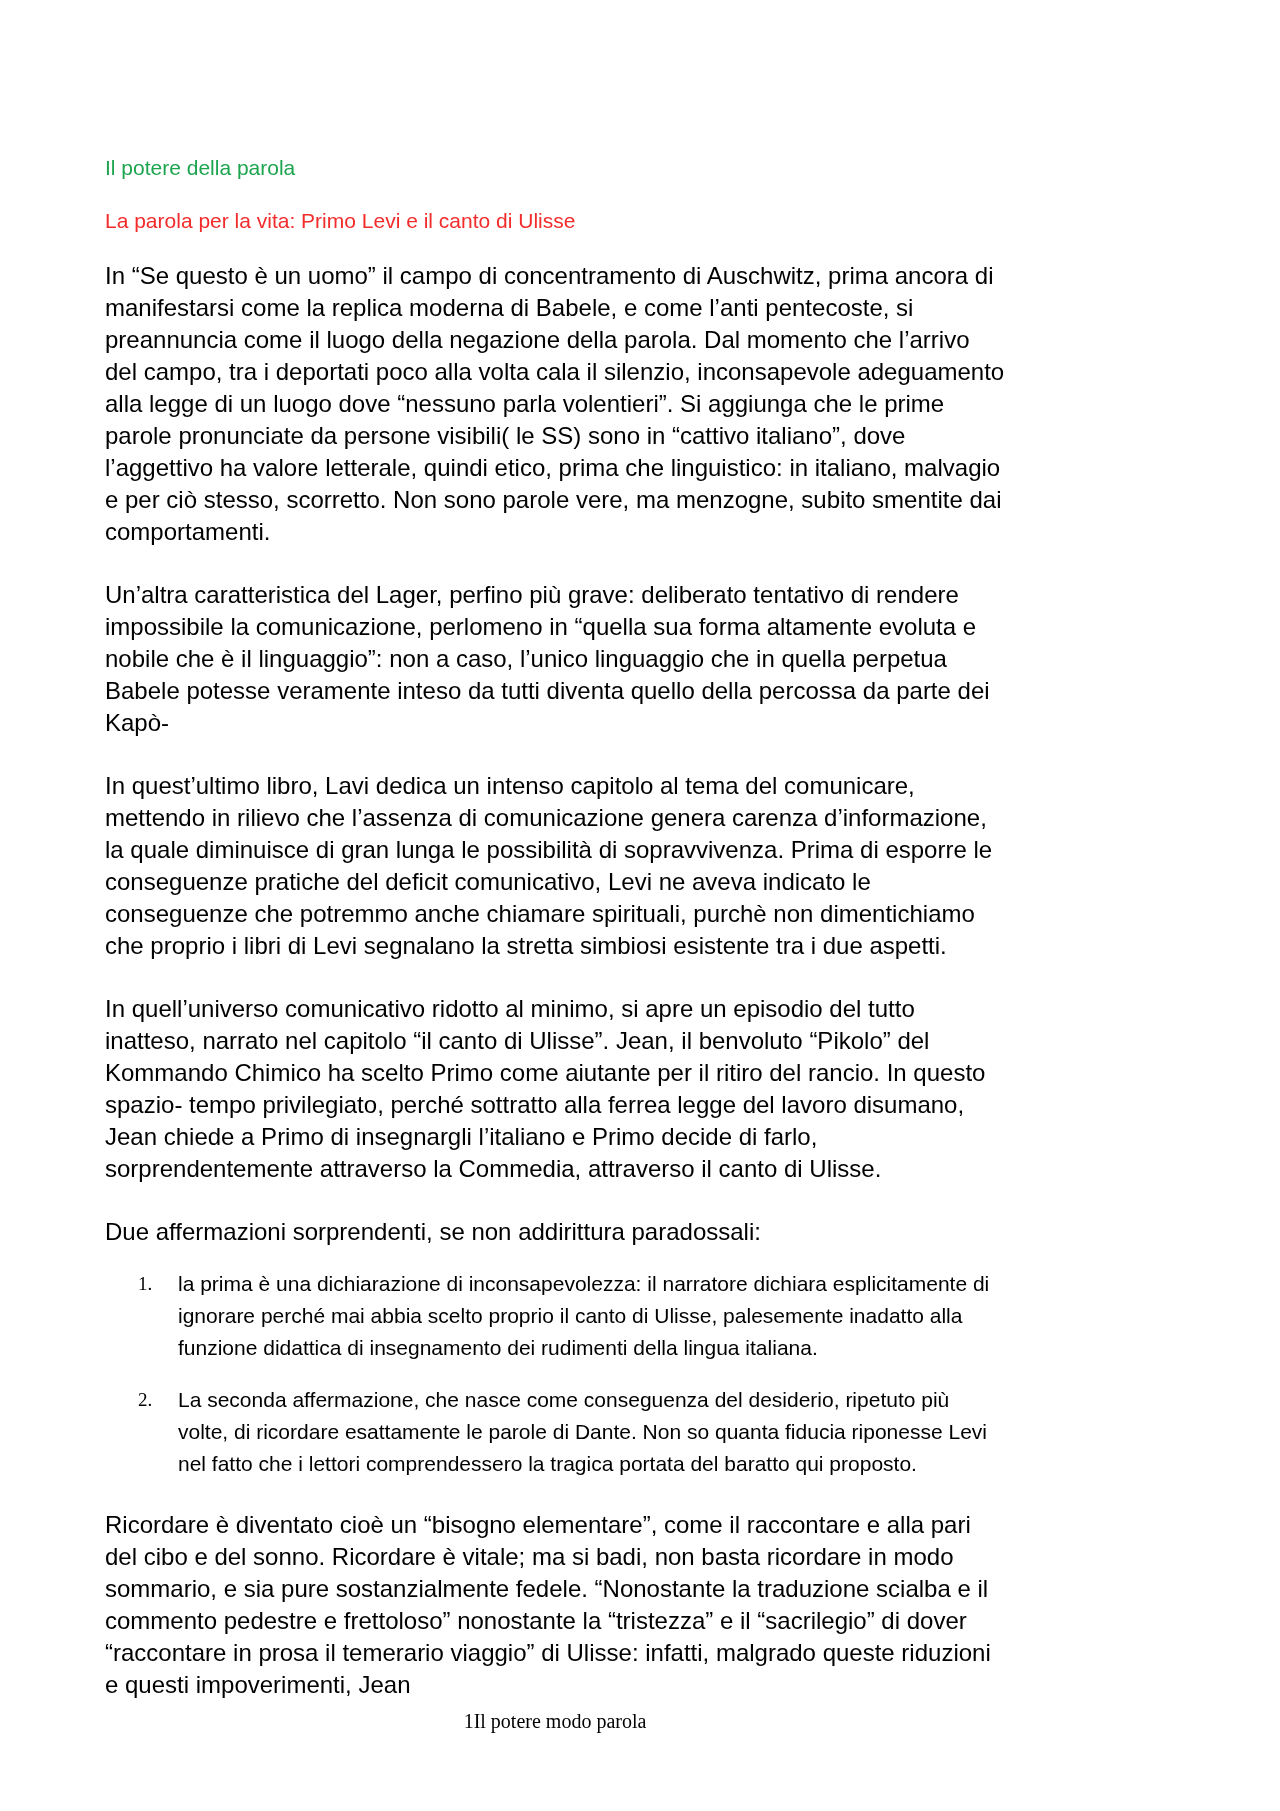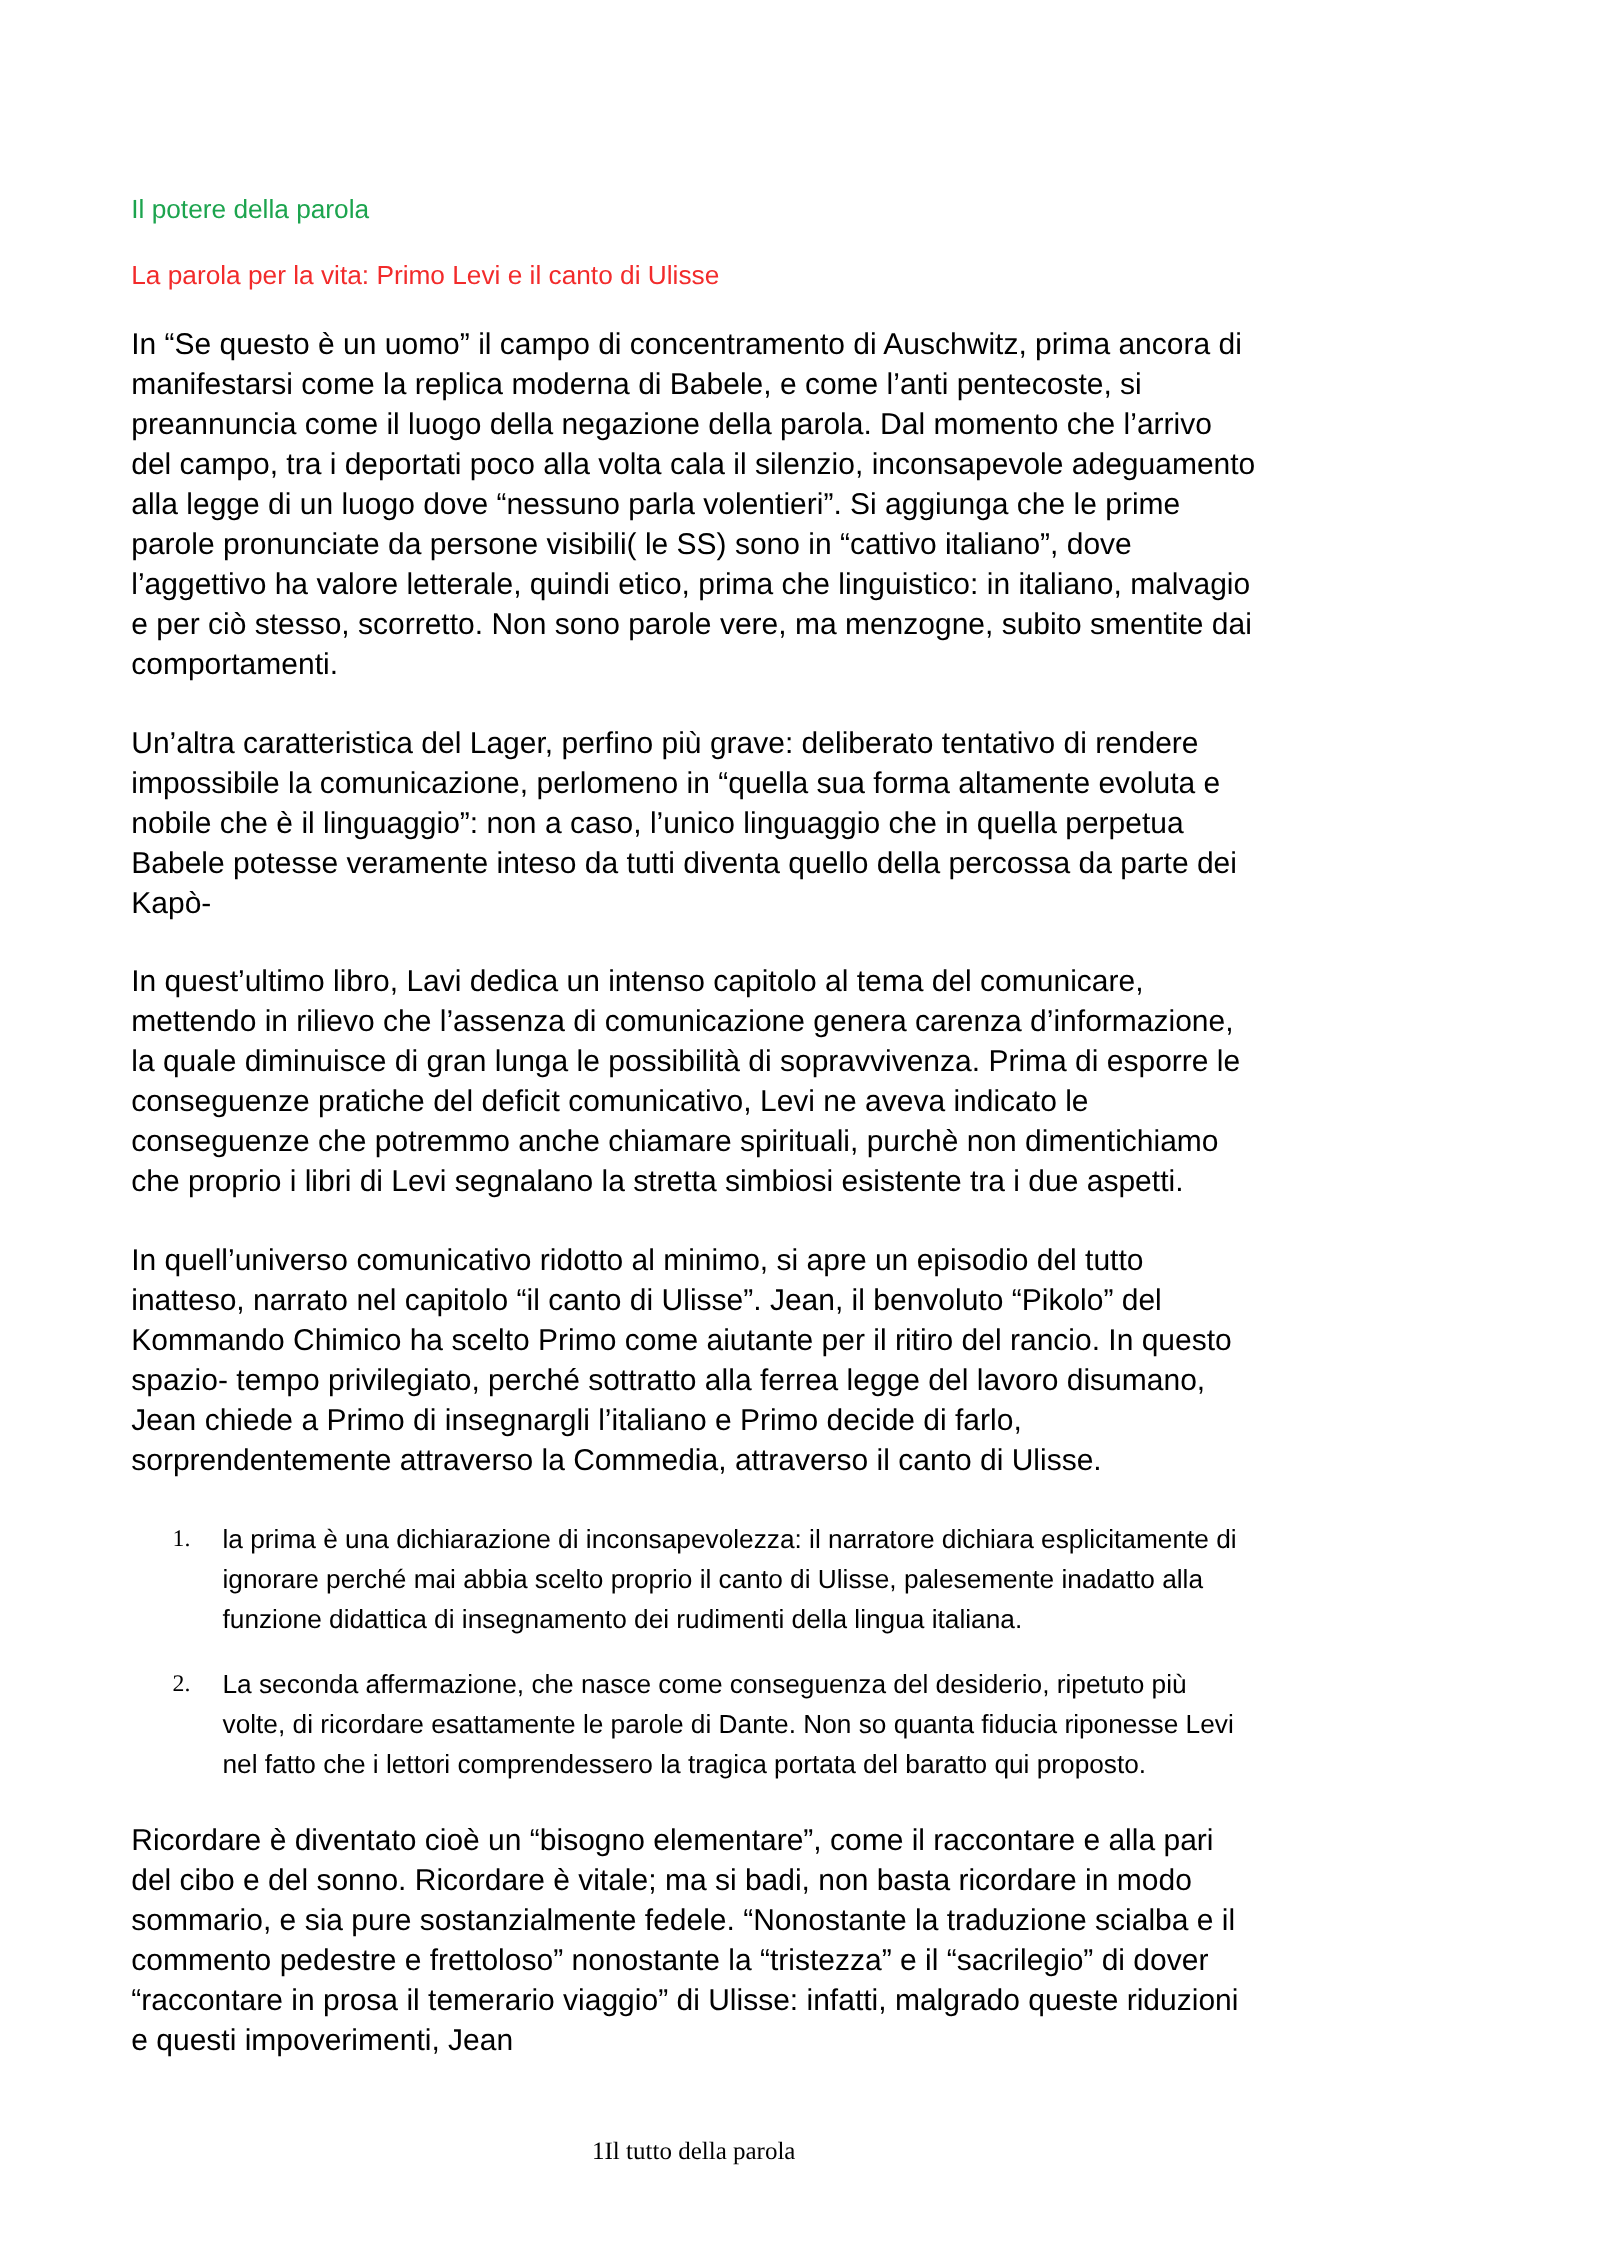--- a/index.html
+++ b/index.html
@@ -93,30 +93,31 @@
     <h2 class="heading-red">La parola per la vita: Primo Levi e il canto di Ulisse</h2>
 
     <p class="body-para">In “Se questo è un uomo” il campo di concentramento di Auschwitz, prima ancora di manifestarsi come la replica moderna di Babele, e come l’anti pentecoste, si preannuncia come il luogo della negazione della parola. Dal momento che l’arrivo del campo, tra i deportati poco alla volta cala il silenzio, inconsapevole adeguamento alla legge di un luogo dove “nessuno parla volentieri”. Si aggiunga che le prime parole pronunciate da persone visibili( le SS) sono in “cattivo italiano”, dove l’aggettivo ha valore letterale, quindi etico, prima che linguistico: in italiano, malvagio e per ciò stesso, scorretto. Non sono parole vere, ma menzogne, subito smentite dai comportamenti.</p>
 
     <p class="body-para">Un’altra caratteristica del Lager, perfino più grave: deliberato tentativo di rendere impossibile la comunicazione, perlomeno in “quella sua forma altamente evoluta e nobile che è il linguaggio”: non a caso, l’unico linguaggio che in quella perpetua Babele potesse veramente inteso da tutti diventa quello della percossa da parte dei Kapò-</p>
 
     <p class="body-para">In quest’ultimo libro, Lavi dedica un intenso capitolo al tema del comunicare, mettendo in rilievo che l’assenza di comunicazione genera carenza d’informazione, la quale diminuisce di gran lunga le possibilità di sopravvivenza. Prima di esporre le conseguenze pratiche del deficit comunicativo, Levi ne aveva indicato le conseguenze che potremmo anche chiamare spirituali, purchè non dimentichiamo che proprio i libri di Levi segnalano la stretta simbiosi esistente tra i due aspetti.</p>
 
     <p class="body-para">In quell’universo comunicativo ridotto al minimo, si apre un episodio del tutto inatteso, narrato nel capitolo “il canto di Ulisse”. Jean, il benvoluto “Pikolo” del Kommando Chimico ha scelto Primo come aiutante per il ritiro del rancio. In questo spazio- tempo privilegiato, perché sottratto alla ferrea legge del lavoro disumano, Jean chiede a Primo di insegnargli l’italiano e Primo decide di farlo, sorprendentemente attraverso la Commedia, attraverso il canto di Ulisse.</p>
 
+    <p class="body-para lead">Due affermazioni sorprendenti, se non addirittura paradossali:</p>
 
     <ol class="numbered-list">
       <li>
         <span class="li-marker">1.</span>
         <span class="li-text">la prima è una dichiarazione di inconsapevolezza: il narratore dichiara esplicitamente di ignorare perché mai abbia scelto proprio il canto di Ulisse, palesemente inadatto alla funzione didattica di insegnamento dei rudimenti della lingua italiana.</span>
       </li>
       <li>
         <span class="li-marker">2.</span>
         <span class="li-text">La seconda affermazione, che nasce come conseguenza del desiderio, ripetuto più volte, di ricordare esattamente le parole di Dante. Non so quanta fiducia riponesse Levi nel fatto che i lettori comprendessero la tragica portata del baratto qui proposto.</span>
       </li>
     </ol>
 
     <p class="body-para">Ricordare è diventato cioè un “bisogno elementare”, come il raccontare e alla pari del cibo e del sonno. Ricordare è vitale; ma si badi, non basta ricordare in modo sommario, e sia pure sostanzialmente fedele. “Nonostante la traduzione scialba e il commento pedestre e frettoloso” nonostante la “tristezza” e il “sacrilegio” di dover “raccontare in prosa il temerario viaggio” di Ulisse: infatti, malgrado queste riduzioni e questi impoverimenti, Jean</p>
 
   </div>
 
-  <div class="page-footer">1Il tutto della parola</div>
+  <div class="page-footer">1Il potere modo parola</div>
 </div>
 
 </body></html>

